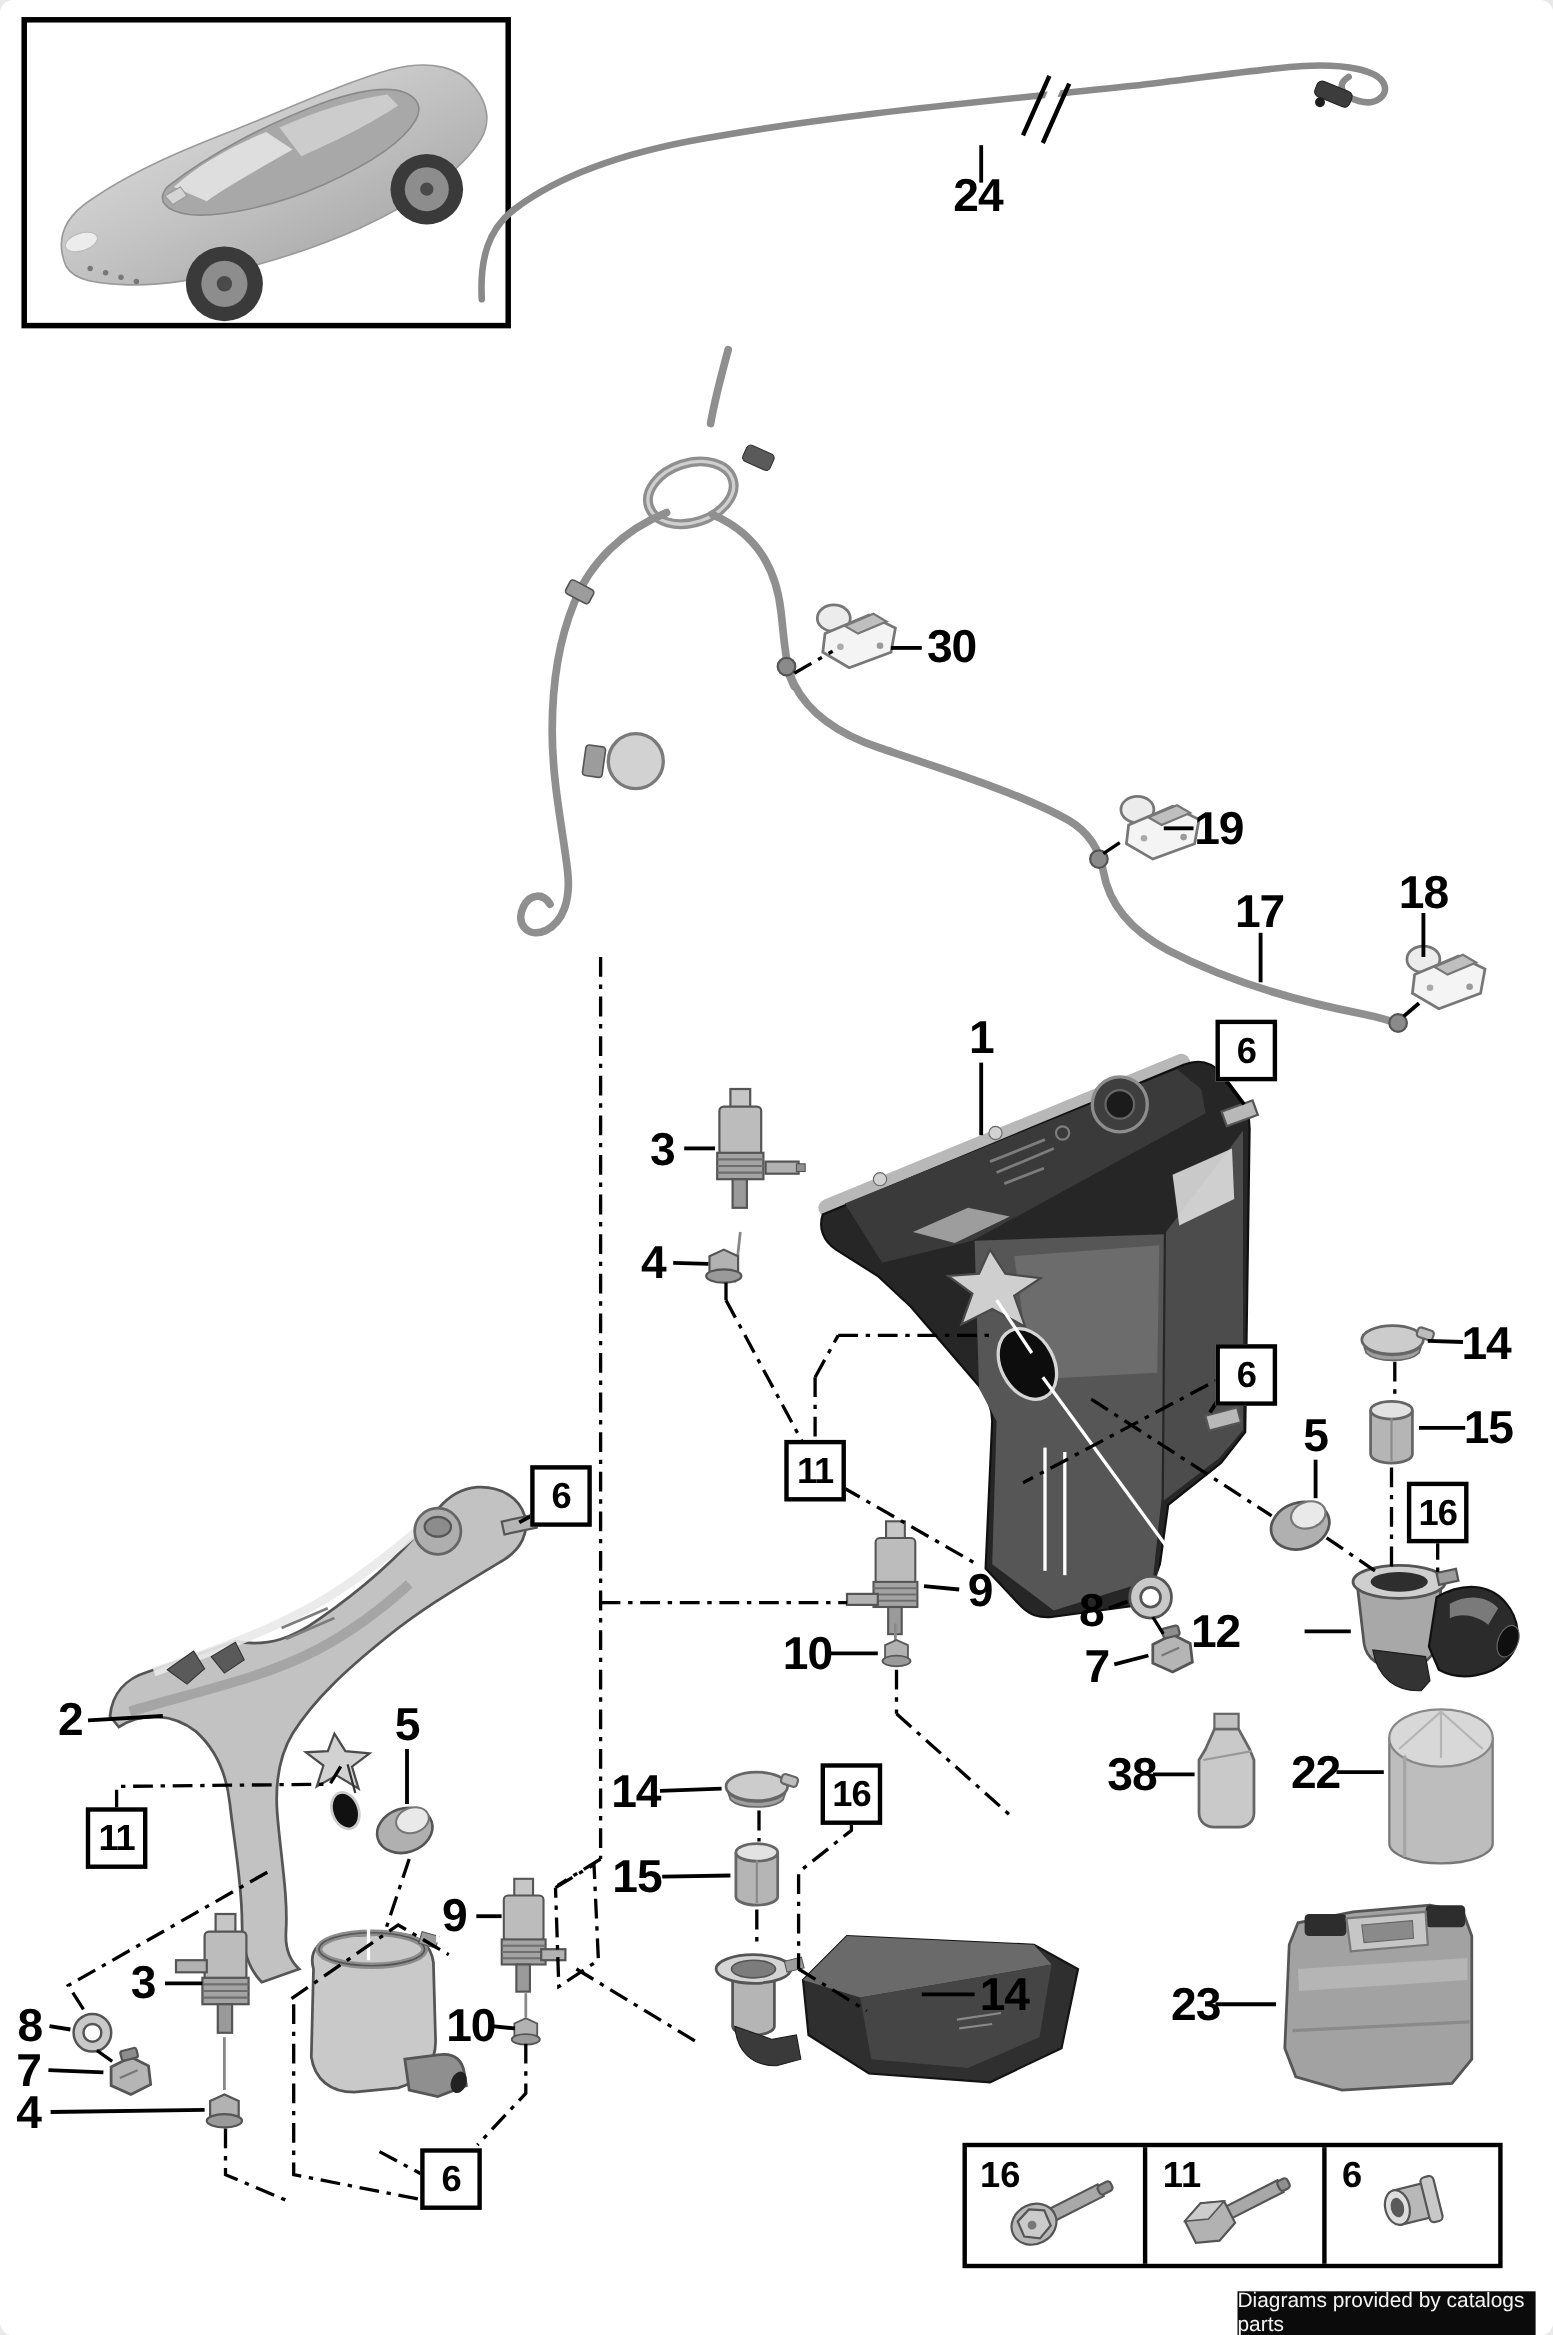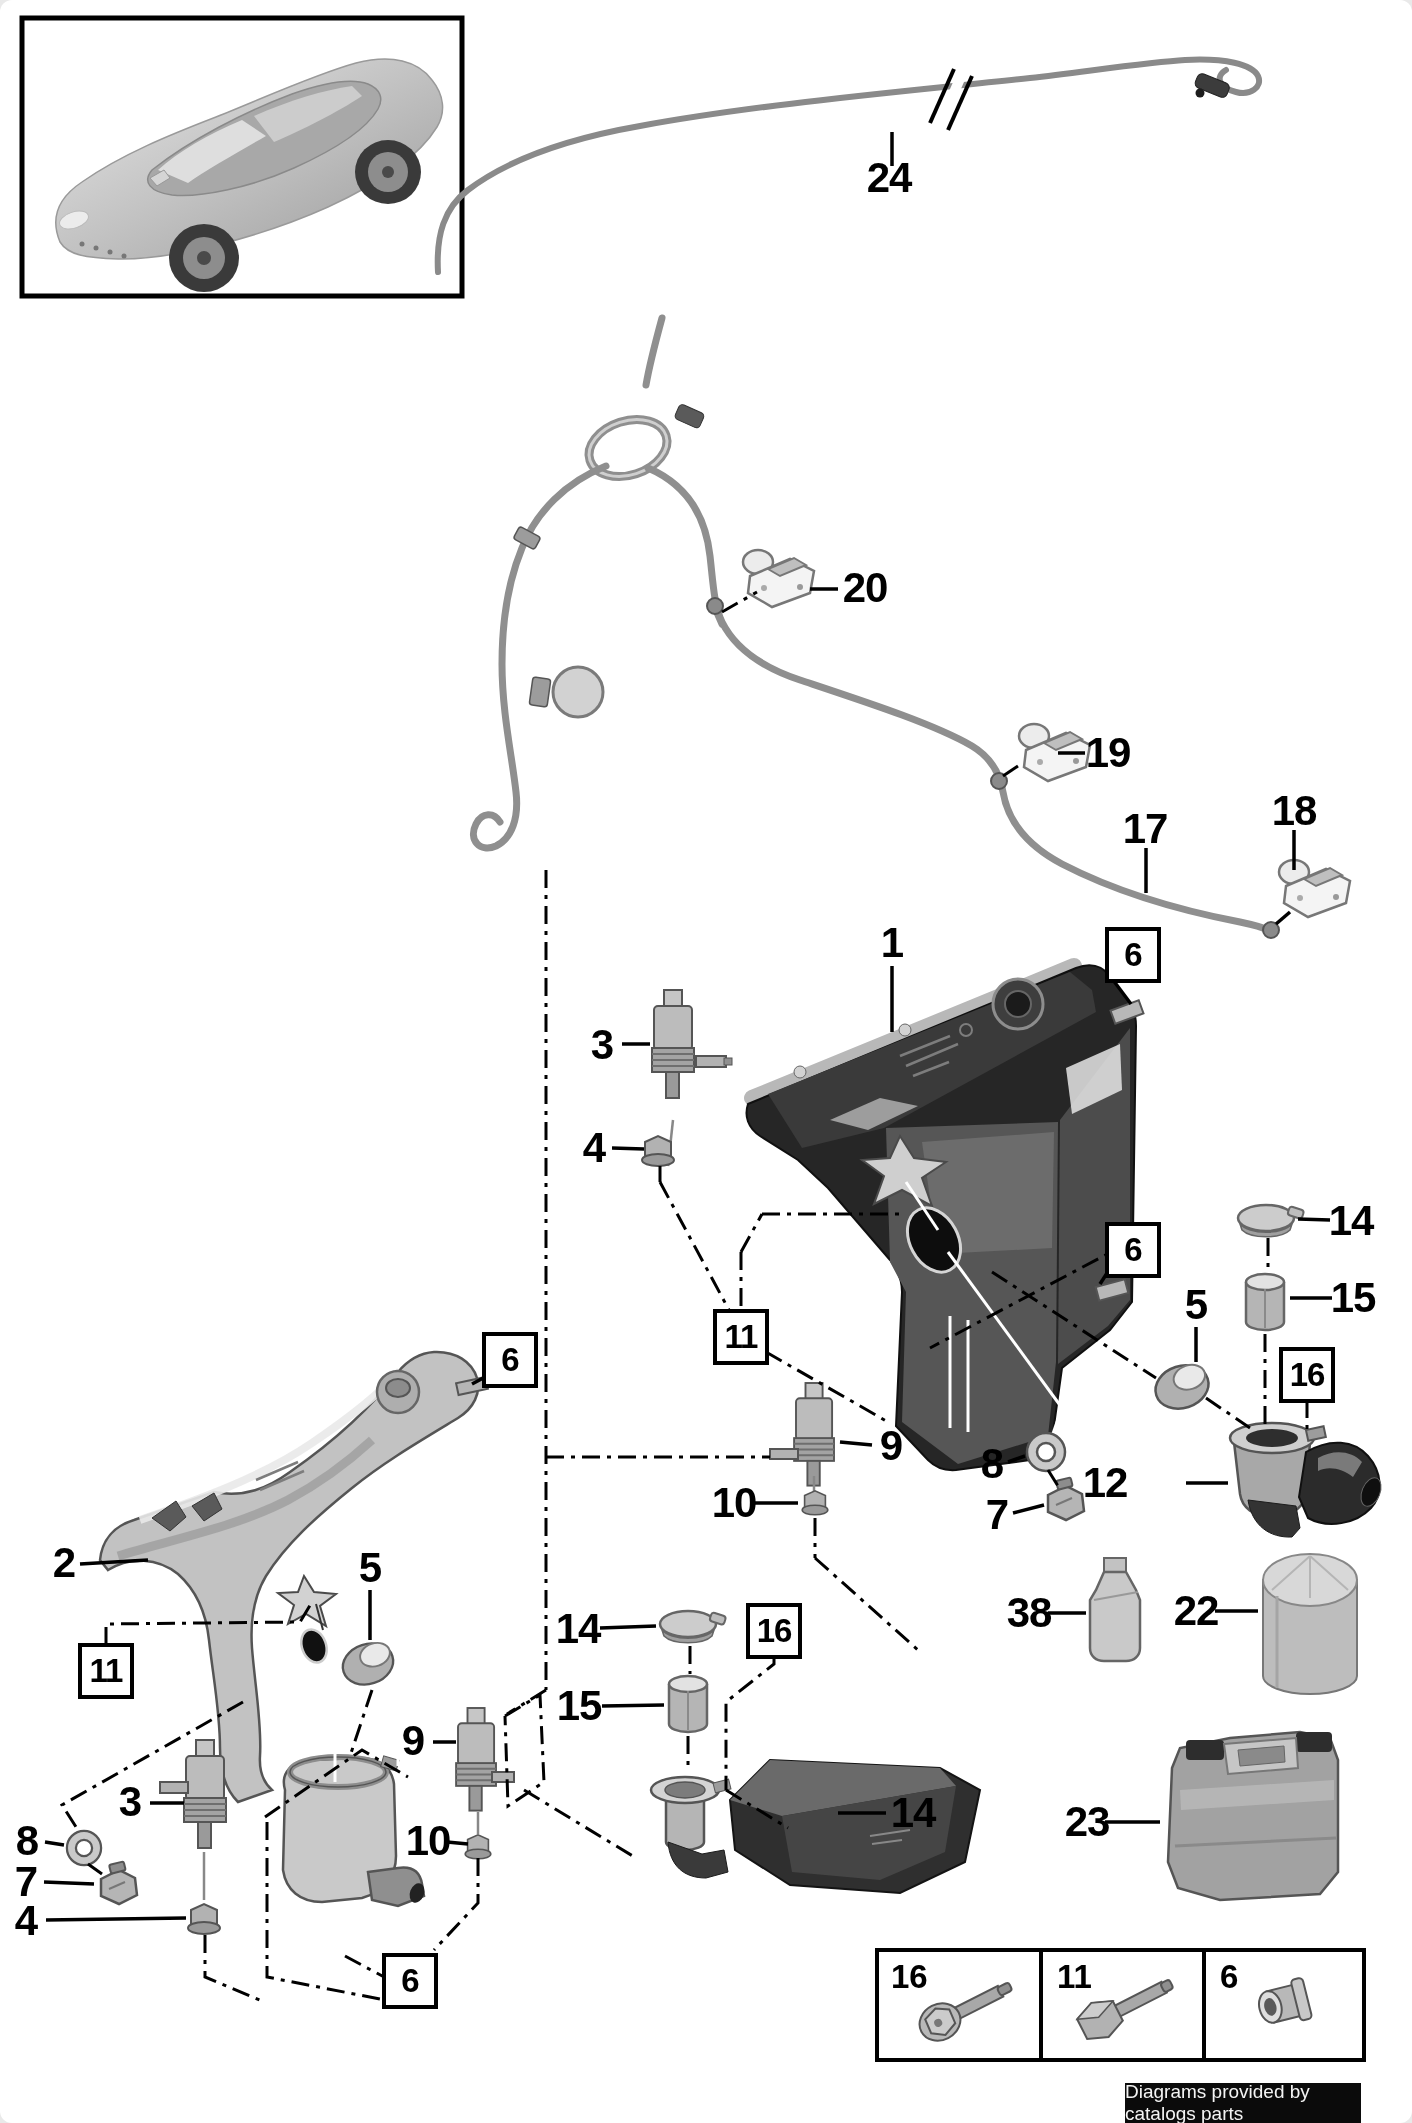--- a/index.html
+++ b/index.html
@@ -10,21 +10,21 @@
            font:700 42px "Liberation Sans",sans-serif;color:#000;letter-spacing:-1px;
            white-space:nowrap;z-index:5;}
   .callout.boxed{width:48px;height:48px;border:4px solid #000;background:#fff;
                  font-size:33px;display:flex;align-items:center;justify-content:center;}
   .legend{position:absolute;left:875px;top:1948px;width:491px;height:114px;
           border:4px solid #000;box-sizing:border-box;background:transparent;z-index:4;}
   .legend .cell{position:absolute;top:0;height:100%;box-sizing:border-box;}
   .legend .div1{position:absolute;left:160px;top:0;width:4px;height:100%;background:#000;}
   .legend .div2{position:absolute;left:323px;top:0;width:4px;height:100%;background:#000;}
   .legend .num{position:absolute;font:700 33px "Liberation Sans",sans-serif;color:#000;top:6px;}
-  .watermark{position:absolute;left:1125px;top:2083px;width:236px;height:40px;
+  .watermark{position:absolute;left:1125px;top:2083px;width:271px;height:40px;
              background:#0b0b0b;color:#f4f4f4;font:400 19px "Liberation Sans",sans-serif;
              display:flex;align-items:center;justify-content:flex-start;z-index:6;}
 </style>
 </head>
 <body>
 
 <div class="stage">
 
 <svg width="1412" height="2123" viewBox="0 0 1412 2123">
   <defs>
@@ -414,21 +414,21 @@
   </g>
   <g transform="translate(1282,2004) rotate(-14)">
     <rect x="-12" y="-16" width="28" height="32" fill="#b8b8b8" stroke="#555" stroke-width="2"></rect>
     <rect x="14" y="-21" width="12" height="42" rx="4" fill="#c8c8c8" stroke="#555" stroke-width="2"></rect>
     <ellipse cx="-12" cy="0" rx="11" ry="16" fill="#dedede" stroke="#555" stroke-width="2"></ellipse>
     <ellipse cx="-12" cy="0" rx="6" ry="9" fill="#5a5a5a"></ellipse>
   </g>
 </svg>
 
   <div class="callout" style="left:889px;top:178px">24</div>
-  <div class="callout" style="left:865px;top:588px">20</div>
+  <div class="callout" style="left:865px;top:588px">30</div>
   <div class="callout" style="left:1108px;top:753px">19</div>
   <div class="callout" style="left:1145px;top:829px">17</div>
   <div class="callout" style="left:1294px;top:811px">18</div>
   <div class="callout" style="left:892px;top:943px">1</div>
   <div class="callout boxed" style="left:1133px;top:955px">6</div>
   <div class="callout" style="left:602px;top:1045px">3</div>
   <div class="callout" style="left:594px;top:1148px">4</div>
   <div class="callout boxed" style="left:1133px;top:1250px">6</div>
   <div class="callout" style="left:1351px;top:1221px">14</div>
   <div class="callout" style="left:1353px;top:1298px">15</div>

